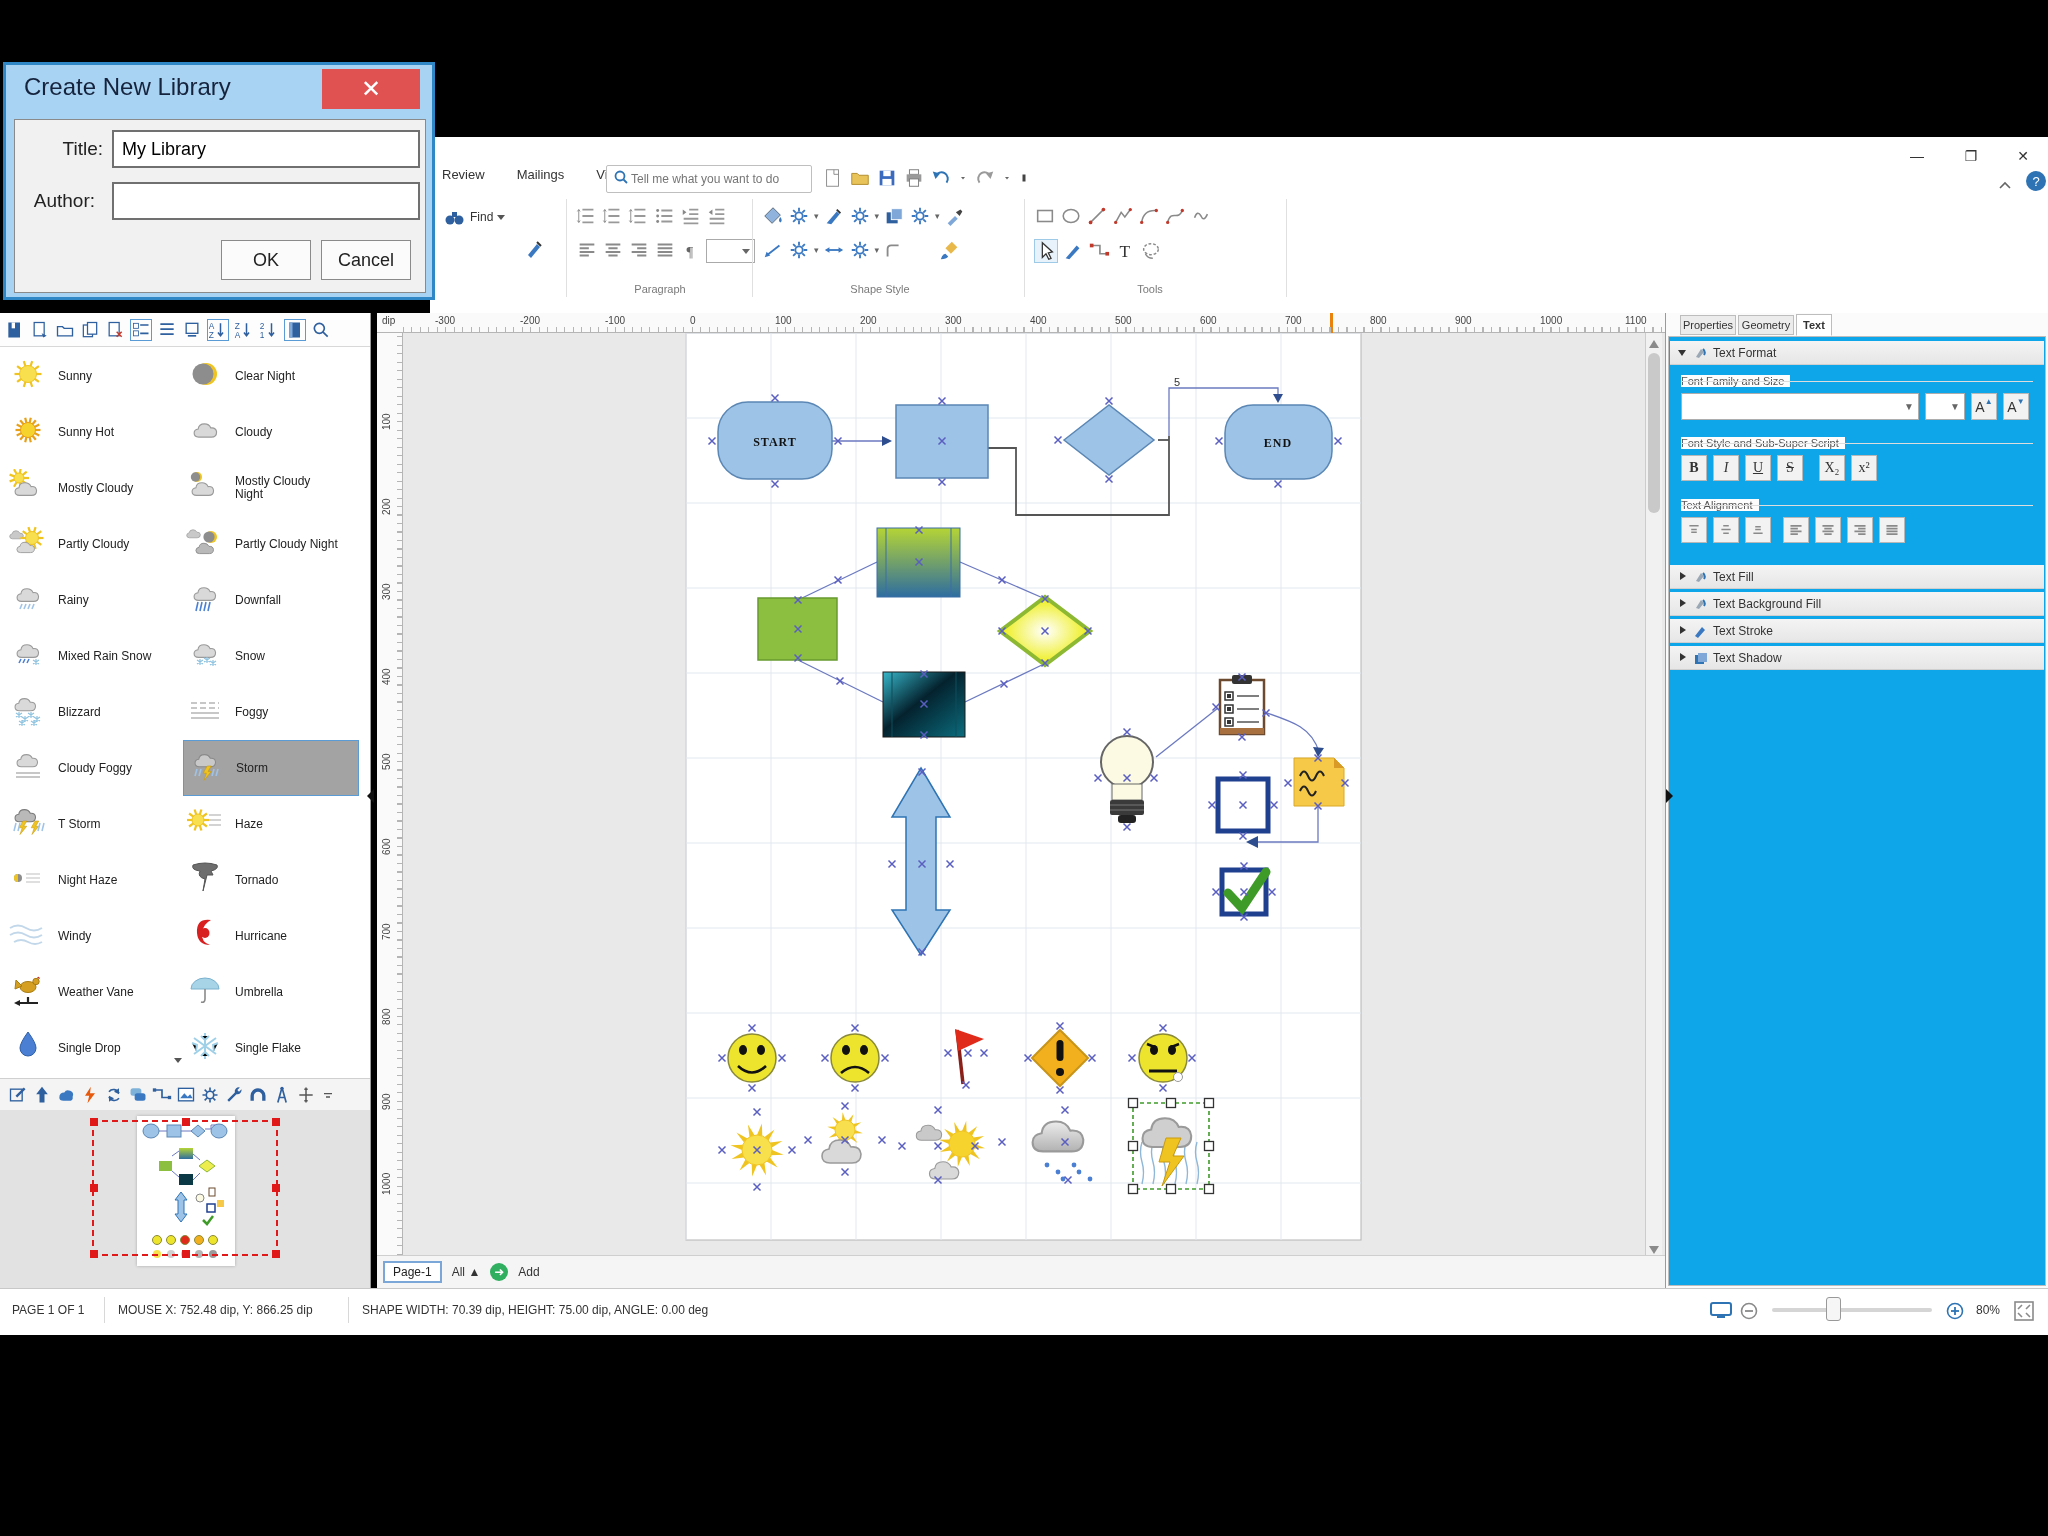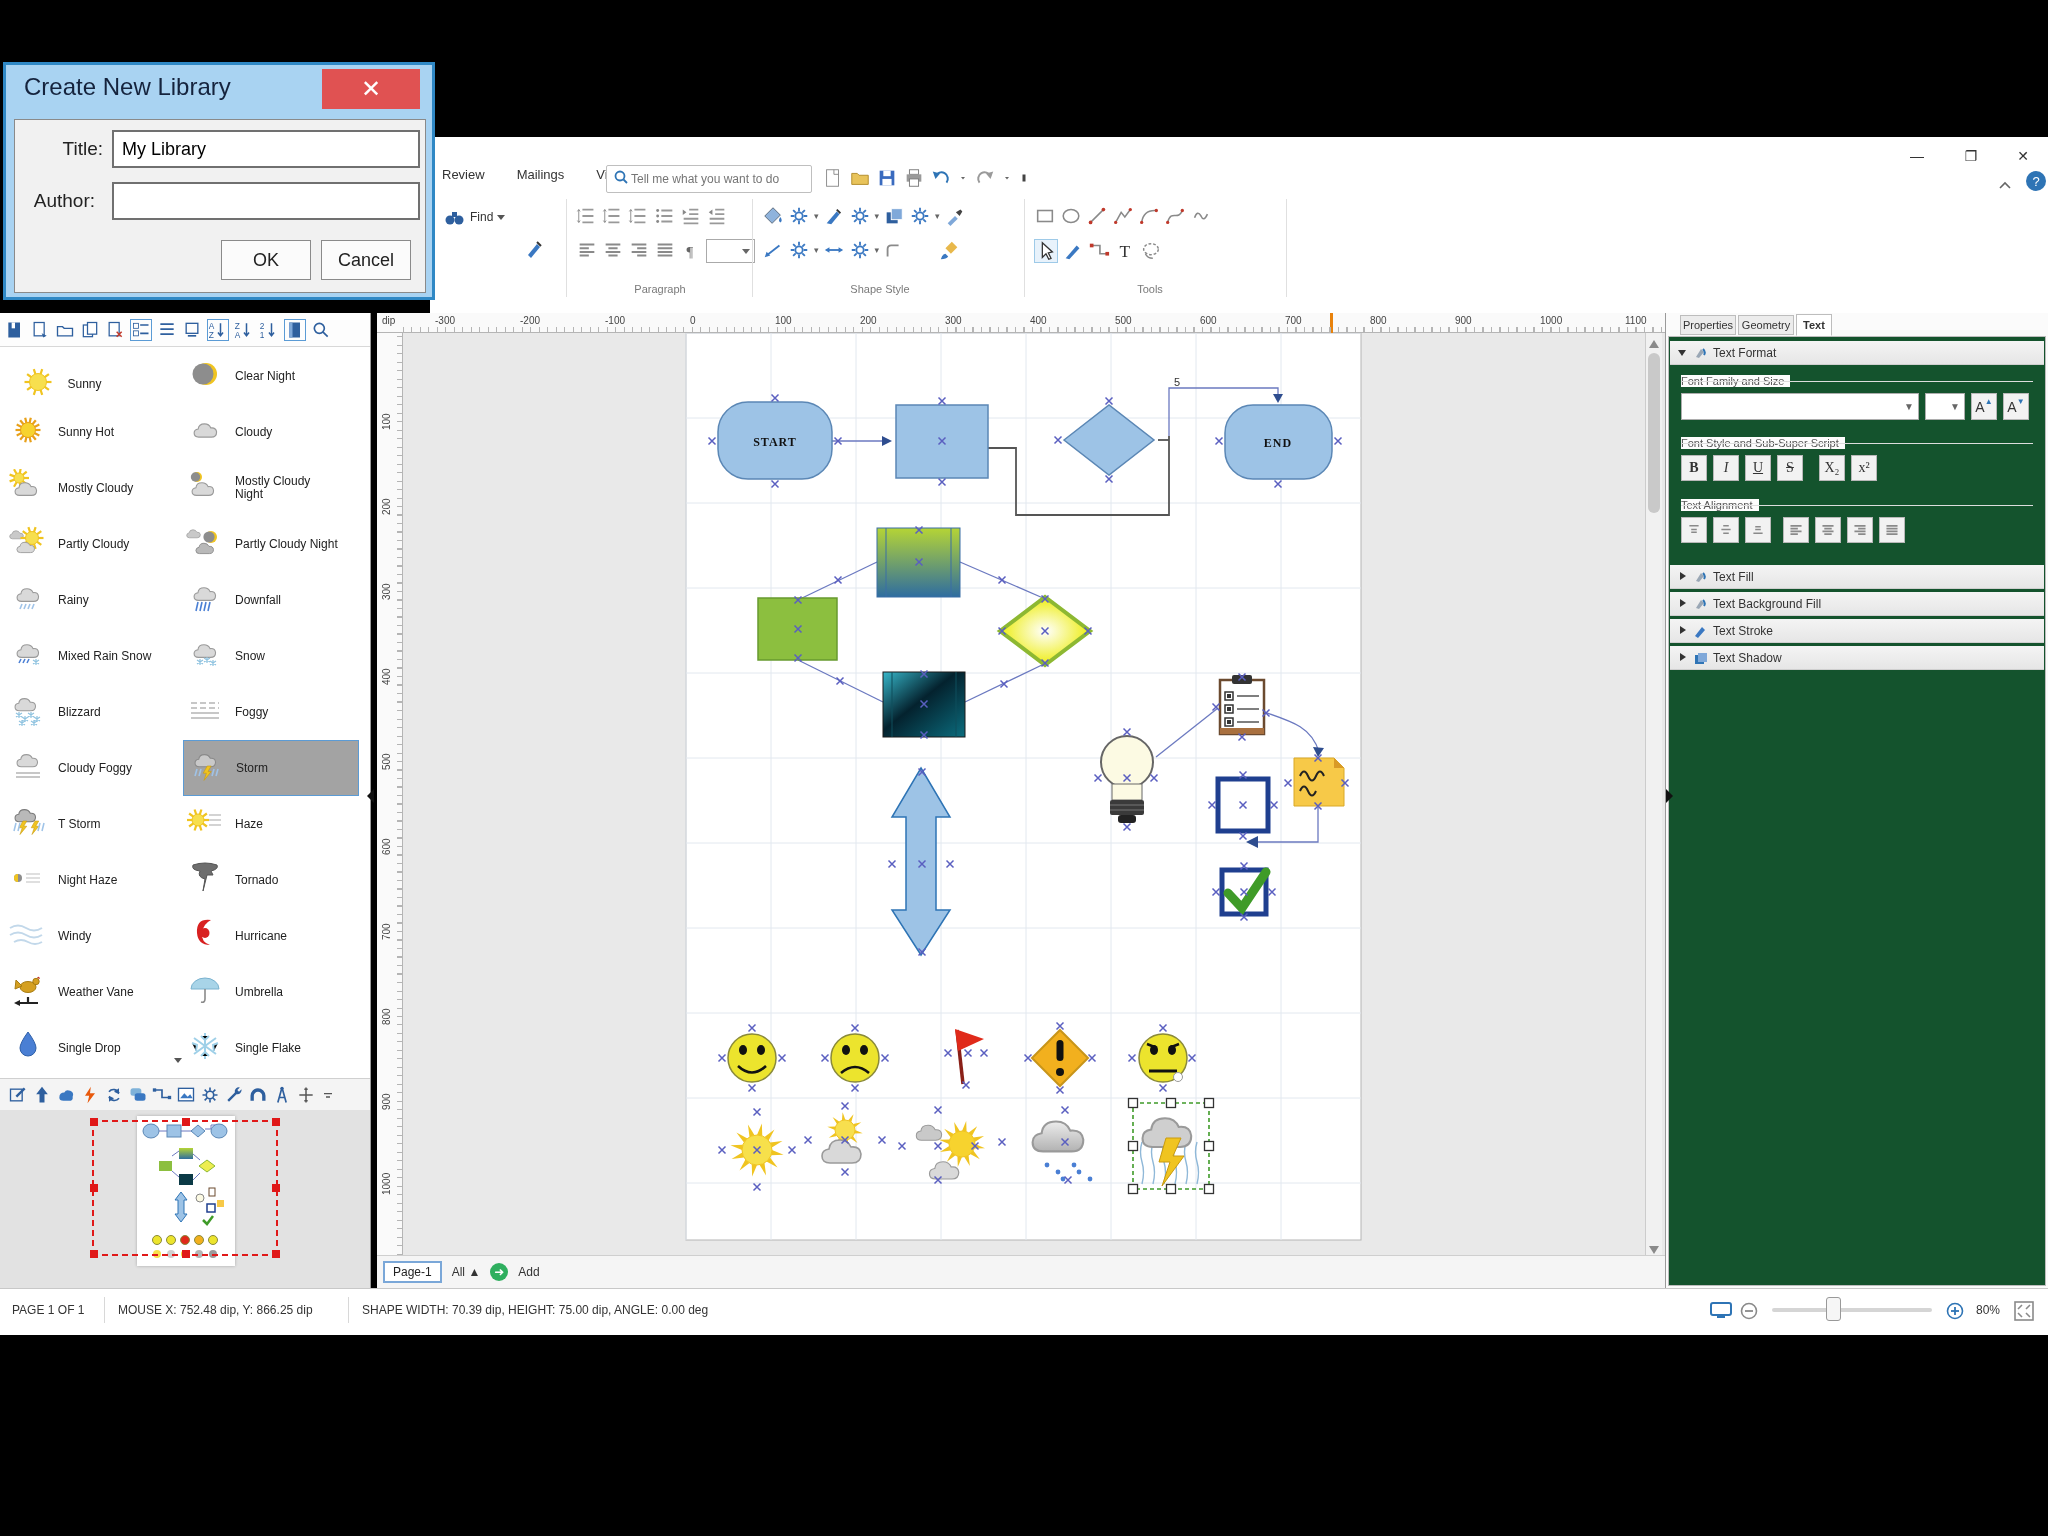--- a/index.html
+++ b/index.html
@@ -46,21 +46,21 @@
   #cgray{left:26px;top:20px;width:1242px;height:922px;overflow:hidden;}
   #vsb{left:1268px;top:20px;width:17px;height:922px;background:#f1f1f1;border-left:1px solid #ccc;box-sizing:border-box;}
   #pagebar{left:0;top:942px;width:1288px;height:33px;background:#f5f5f5;border-top:1px solid #cfcfcf;display:flex;align-items:center;gap:10px;padding-left:6px;box-sizing:border-box;}
   #pagetab{border:2px solid #7aa7d8;background:#fff;font-size:12px;padding:2px 8px;color:#222;}
   .pbtext{font-size:12px;color:#333;}
   #addcircle{width:18px;height:18px;border-radius:50%;background:#2faf5f;color:#fff;display:flex;align-items:center;justify-content:center;font-size:12px;}
   
   #rightpanel{left:1665px;top:313px;width:383px;height:975px;background:#fbfbfb;border-left:1px solid #9a9a9a;box-sizing:border-box;}
   .ptab{position:absolute;top:2px;height:20px;font-size:11px;color:#333;background:#ececec;border:1px solid #bdbdbd;display:flex;align-items:center;justify-content:center;box-sizing:border-box;}
   .ptab.active{background:#fff;border-bottom:1px solid #fff;font-weight:bold;}
-  #panelbody{left:2px;top:23px;width:378px;height:950px;background:#14532d;border:1px solid #bdbdbd;box-sizing:border-box;padding-left:12px;}
+  #panelbody{left:2px;top:23px;width:378px;height:950px;background:#0ea5e9;border:1px solid #bdbdbd;box-sizing:border-box;padding-left:12px;}
   .sechead{position:absolute;left:1px;width:374px;height:24px;background:linear-gradient(#f4f4f4,#e6e6e6);border-bottom:1px solid #cfcfcf;display:flex;align-items:center;gap:6px;padding-left:8px;box-sizing:border-box;font-size:12px;color:#333;}
   .grouptitle{position:absolute;font-size:11px;color:#555;background:#fdfdfd;padding-right:6px;}
   .gline{position:absolute;height:1px;background:#ddd;}
   .pbtn{position:absolute;width:26px;height:26px;background:#f2f2f2;border:1px solid #b8b8b8;display:flex;align-items:center;justify-content:center;font-size:14px;color:#333;box-sizing:border-box;}
   .ddown{position:absolute;background:#fff;border:1px solid #adadad;box-sizing:border-box;height:27px;display:flex;align-items:center;justify-content:flex-end;padding-right:4px;color:#777;}
   .alnicon{width:14px;height:12px;}
   
   #statusbar{left:0;top:1288px;width:2048px;height:47px;background:#fff;border-top:1px solid #c8c8c8;box-sizing:border-box;}
   .stext{position:absolute;top:14px;font-size:12px;color:#333;white-space:nowrap;}
   .ssep{position:absolute;top:8px;width:1px;height:26px;background:#d8d8d8;}
@@ -497,21 +497,21 @@
           </svg>
         </div>
         <div style="display: flex; align-items: center; justify-content: center;">
           <svg width="20" height="20" viewBox="0 0 24 24">
             <circle cx="10" cy="10" r="6" fill="none" stroke="#2e5f9e" stroke-width="2"></circle>
             <line x1="14.5" y1="14.5" x2="20" y2="20" stroke="#2e5f9e" stroke-width="2"></line>
           </svg>
         </div>
       </div>
   <div id="shapelist" class="abs">
-        <div class="srow" style="left: 6px; top: 8px; justify-content: center;">
+        <div class="srow" style="left: 6px; top: 0px;">
           <span><svg width="44" height="34" viewBox="0 0 44 34">
               <line x1="28.8" y1="17.0" x2="35.5" y2="17.0" stroke="#f0c420" stroke-width="2.2"></line>
               <line x1="27.5" y1="21.0" x2="32.9" y2="24.9" stroke="#f0c420" stroke-width="2.2"></line>
               <line x1="24.1" y1="23.5" x2="26.2" y2="29.8" stroke="#f0c420" stroke-width="2.2"></line>
               <line x1="19.9" y1="23.5" x2="17.8" y2="29.8" stroke="#f0c420" stroke-width="2.2"></line>
               <line x1="16.5" y1="21.0" x2="11.1" y2="24.9" stroke="#f0c420" stroke-width="2.2"></line>
               <line x1="15.2" y1="17.0" x2="8.5" y2="17.0" stroke="#f0c420" stroke-width="2.2"></line>
               <line x1="16.5" y1="13.0" x2="11.1" y2="9.1" stroke="#f0c420" stroke-width="2.2"></line>
               <line x1="19.9" y1="10.5" x2="17.8" y2="4.2" stroke="#f0c420" stroke-width="2.2"></line>
               <line x1="24.1" y1="10.5" x2="26.2" y2="4.2" stroke="#f0c420" stroke-width="2.2"></line>

